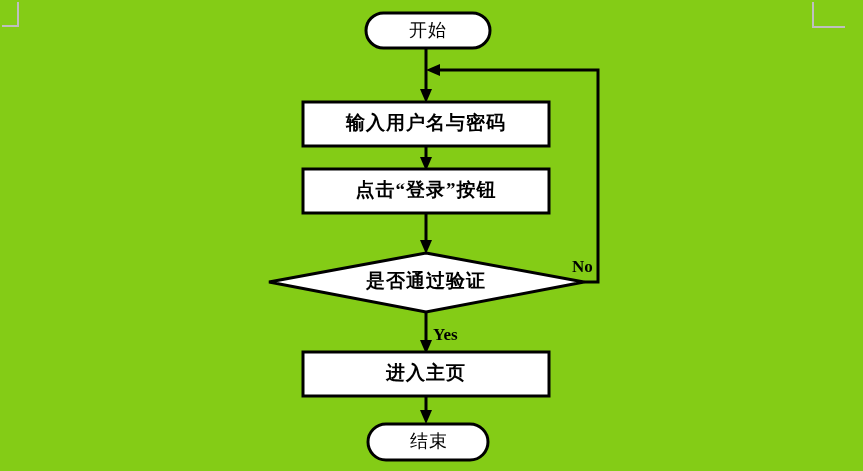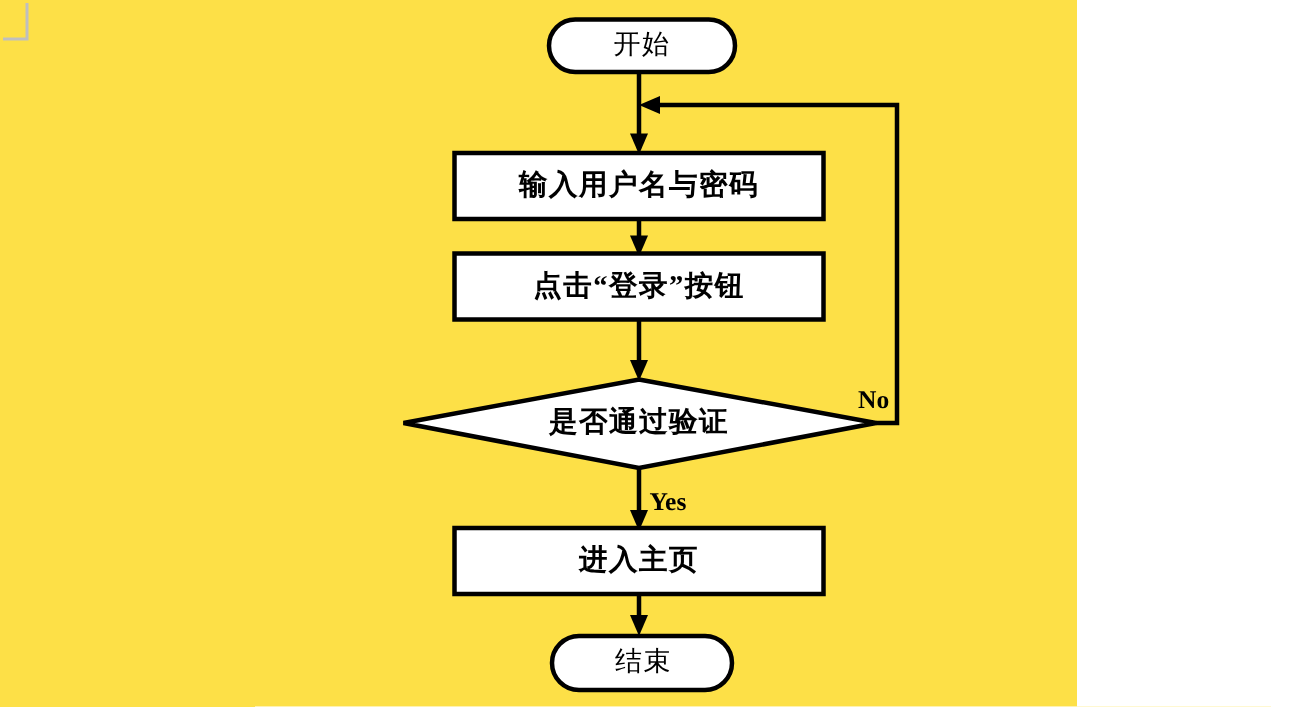--- a/index.html
+++ b/index.html
@@ -5,23 +5,23 @@
   html, body {
     margin: 0;
     padding: 0;
     background: #ffffff;
   }
   body {
     font-family: "Liberation Serif", serif;
   }
   #canvas {
     position: relative;
-    width: 718px;
+    width: 863px;
     height: 471px;
-    background: #fde047;
+    background: #84cc16;
     overflow: hidden;
     text-align: right;
   }
   svg.flow {
     position: absolute;
     left: 0;
     top: 0;
     width: 863px;
     height: 471px;
   }

